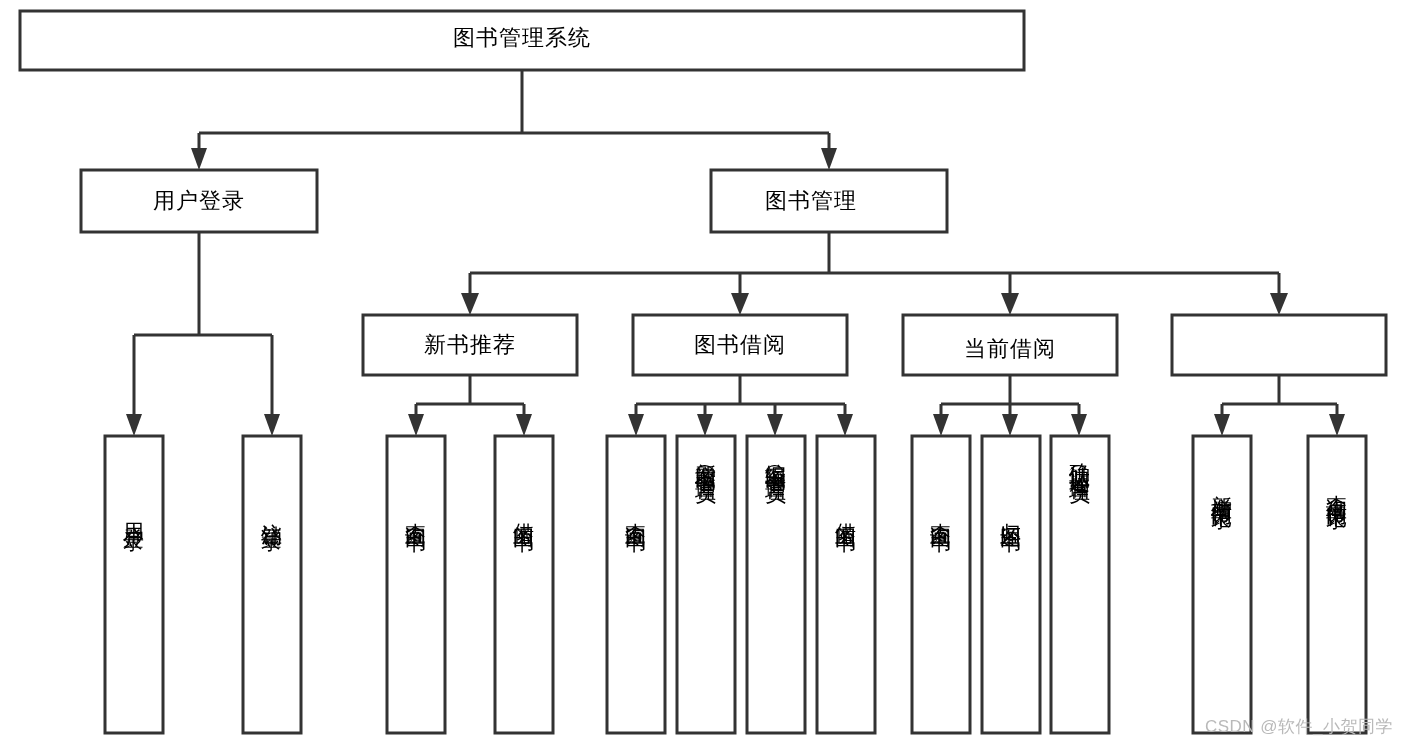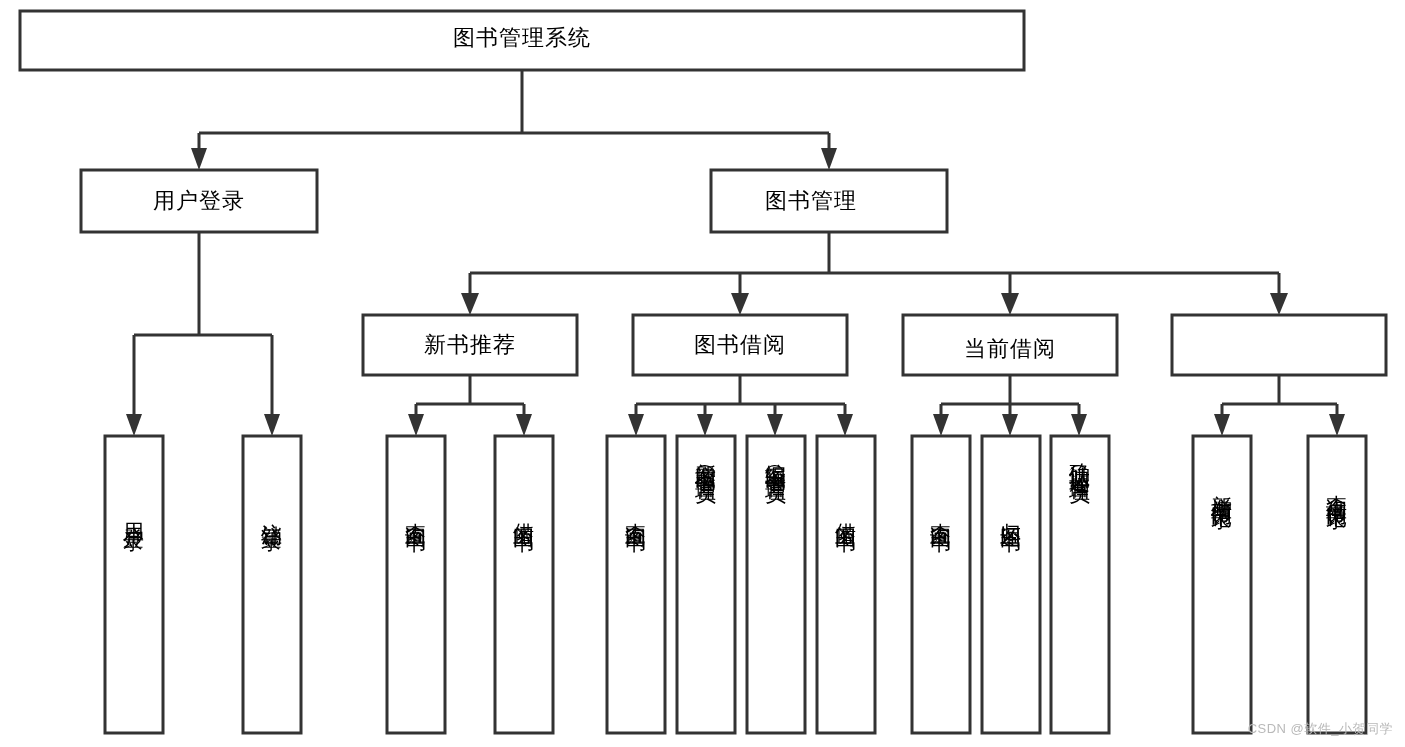--- a/index.html
+++ b/index.html
@@ -71,21 +71,21 @@
     font-size: 22px;
     color: #000000;
     letter-spacing: 1px;
     white-space: nowrap;
   }
   #watermark {
     position: absolute;
     right: 12px;
     bottom: 9px;
     font-family: "Liberation Sans", sans-serif;
-    font-size: 13px;
+    font-size: 17px;
     color: #b9b9b9;
     white-space: nowrap;
     letter-spacing: 0.5px;
   }
 </style>
 </head>
 <body>
 
 <div id="diagram-root">
 

